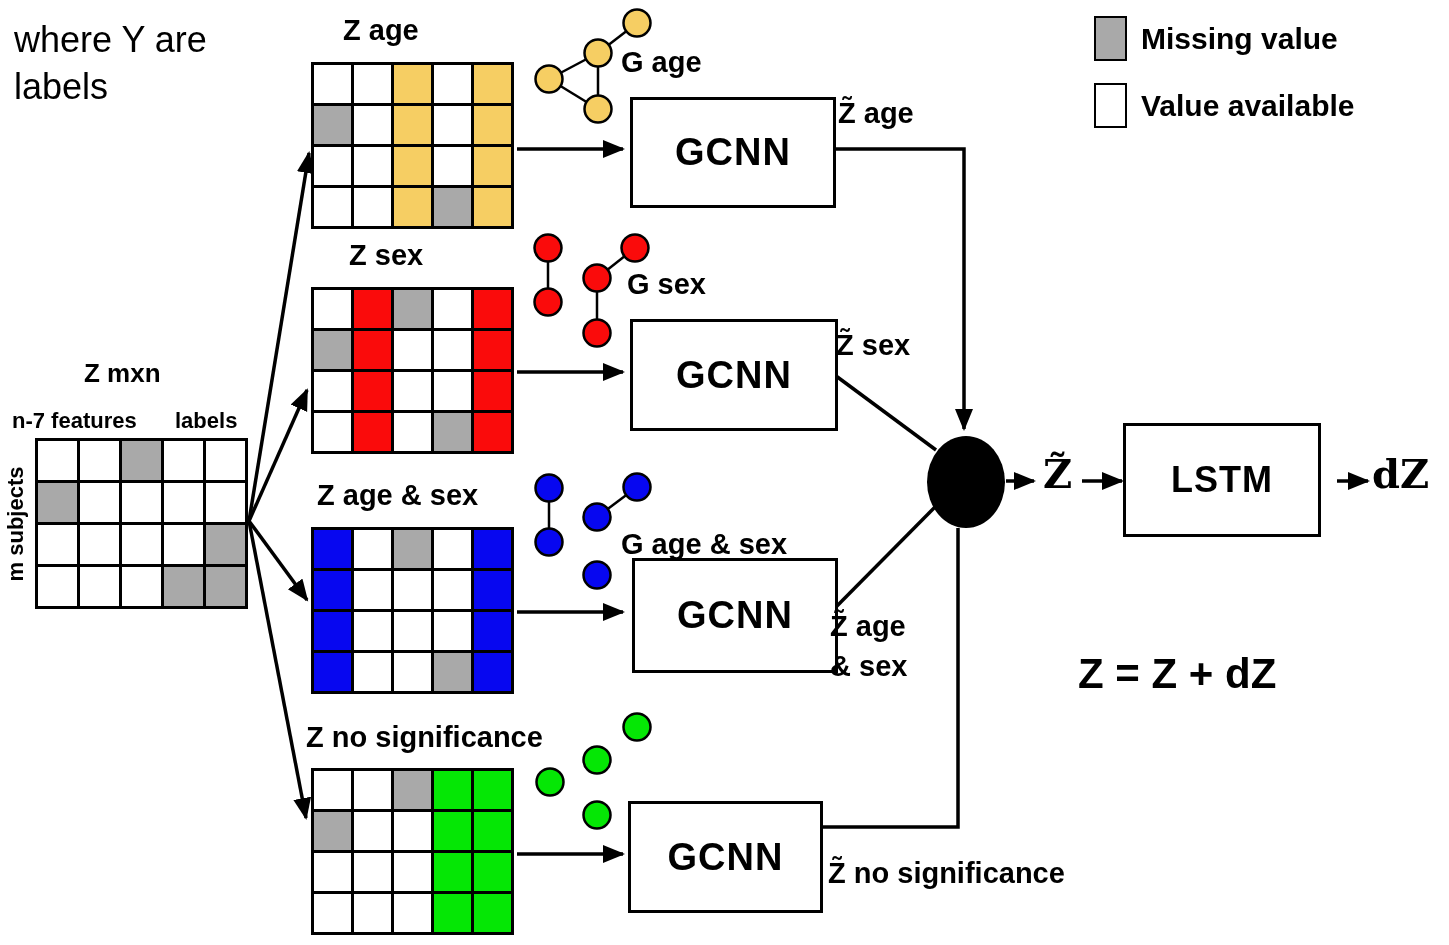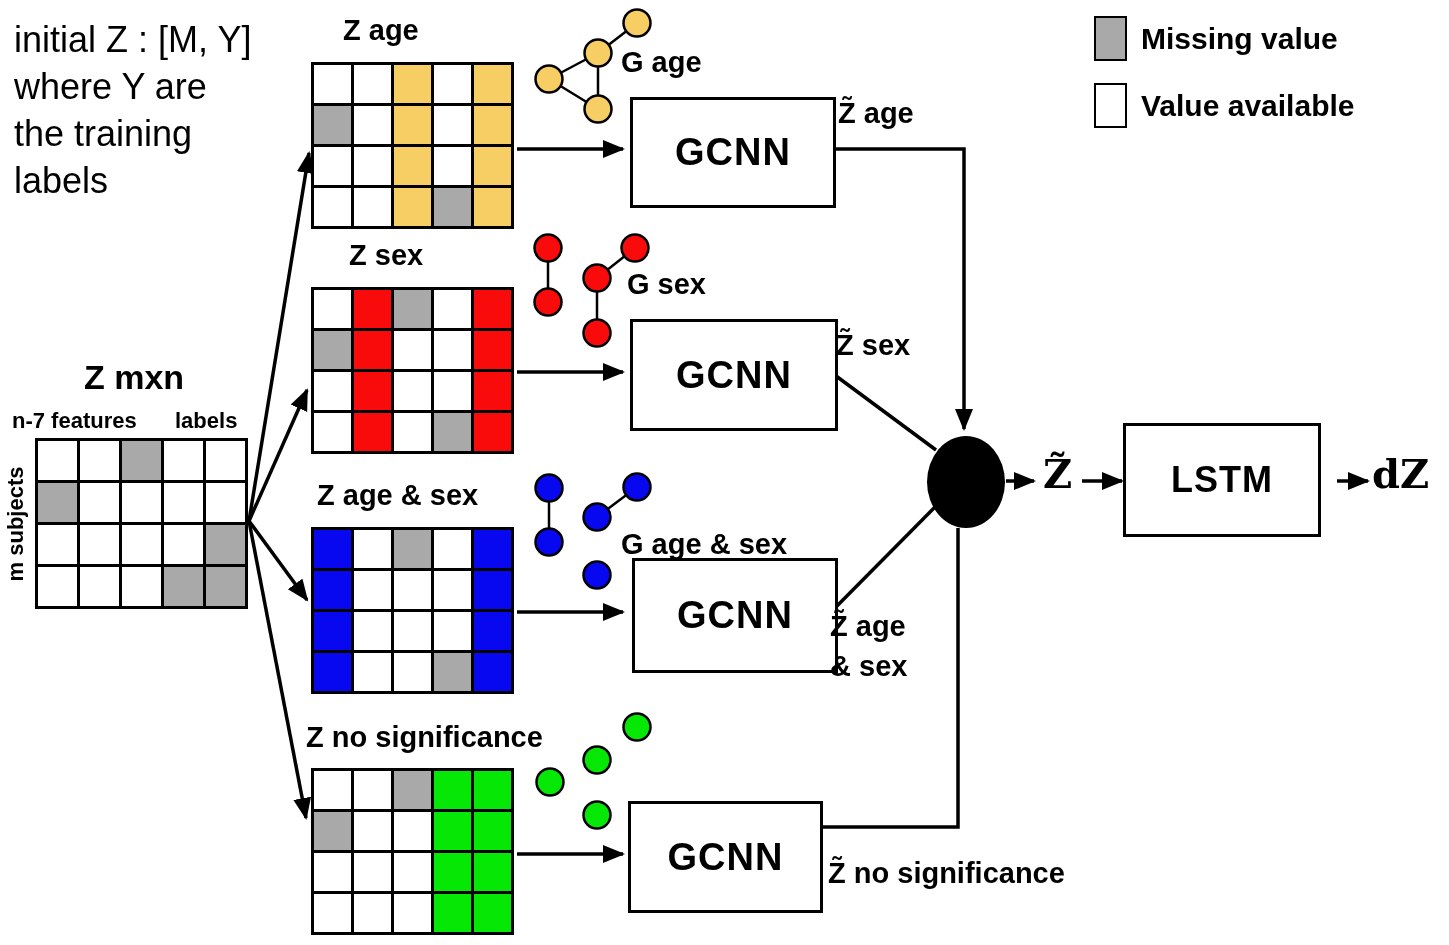--- a/index.html
+++ b/index.html
@@ -1,20 +1,20 @@
 <!DOCTYPE html>
 <html><head>
 <meta charset="utf-8">
 <style>
   html,body{margin:0;padding:0;background:#fff;}
   .canvas{position:relative;width:1449px;height:945px;background:#ffffff;overflow:hidden;
           font-family:"Liberation Sans","DejaVu Sans",sans-serif;color:#000;}
   .lbl{position:absolute;font-weight:bold;color:#000;white-space:nowrap;}
   .annotation{position:absolute;left:14px;top:16px;font-size:36px;font-weight:normal;line-height:47px;color:#000;}
-  .zmxn-title{left:84px;top:358px;font-size:34px;}
+  .zmxn-title{left:84px;top:358px;font-size:26px;}
   .col-left{left:12px;top:408px;font-size:22px;}
   .col-right{left:175px;top:408px;font-size:22px;}
   .row-header{left:16px;top:524px;font-size:22px;font-weight:bold;position:absolute;
               transform:translate(-50%,-50%) rotate(-90deg);white-space:nowrap;}
   .matrix{position:absolute;display:grid;border-top:3px solid #000;border-left:3px solid #000;width:max-content;}
   .matrix .cell{border-right:3px solid #000;border-bottom:3px solid #000;}
   .gcnn-box{position:absolute;background:#fff;border:3.5px solid #000;display:flex;
             align-items:center;justify-content:center;font-weight:bold;font-size:38px;letter-spacing:1px;}
   .lstm-box{position:absolute;left:1123px;top:423px;width:192px;height:108px;background:#fff;border:3px solid #000;
             display:flex;align-items:center;justify-content:center;font-weight:bold;font-size:36px;letter-spacing:1px;}
@@ -84,23 +84,21 @@
         <circle cx="597" cy="760" r="13.5" fill="#05E705" stroke="#000" stroke-width="2.5"></circle>
         <circle cx="550" cy="782" r="13.5" fill="#05E705" stroke="#000" stroke-width="2.5"></circle>
         <circle cx="597" cy="815" r="13.5" fill="#05E705" stroke="#000" stroke-width="2.5"></circle>
       </g>
     <g id="g-fusion">
         <ellipse cx="966" cy="482" rx="39" ry="46" fill="#000"></ellipse>
       </g>
   </svg>
 
   <div class="annotation">
-    <div>initial Z : [M, Y]</div>
     <div>where Y are</div>
-    <div>the training</div>
     <div>labels</div>
   </div>
 
   <div class="lbl zmxn-title">Z mxn</div>
   <div class="lbl col-left">n-7 features</div>
   <div class="lbl col-right">labels</div>
   <div class="row-header">m subjects</div>
 
   <div class="legend">
     <div class="legend-row">
@@ -109,20 +107,21 @@
     </div>
     <div class="legend-row">
       <div class="legend-swatch" id="legend-swatch-0" style="background: rgb(255, 255, 255);"></div>
       <div class="legend-label">Value available</div>
     </div>
   </div>
 
   <div class="serif-sym" style="left:1043px;top:450px;">Z̃</div>
   <div class="lstm-box">LSTM</div>
   <div class="serif-sym" style="left:1372px;top:450px;">dZ</div>
+  <div class="lbl equation">Z = Z + dZ</div>
 
   <div id="dyn">
       <div class="matrix" style="left: 35px; top: 438px; grid-template-columns: repeat(5, max-content);">
         <div class="cell" style="width: 39px; height: 39px; background: rgb(255, 255, 255);"></div>
         <div class="cell" style="width: 39px; height: 39px; background: rgb(255, 255, 255);"></div>
         <div class="cell" style="width: 39px; height: 39px; background: rgb(169, 169, 169);"></div>
         <div class="cell" style="width: 39px; height: 39px; background: rgb(255, 255, 255);"></div>
         <div class="cell" style="width: 39px; height: 39px; background: rgb(255, 255, 255);"></div>
         <div class="cell" style="width: 39px; height: 39px; background: rgb(169, 169, 169);"></div>
         <div class="cell" style="width: 39px; height: 39px; background: rgb(255, 255, 255);"></div>

